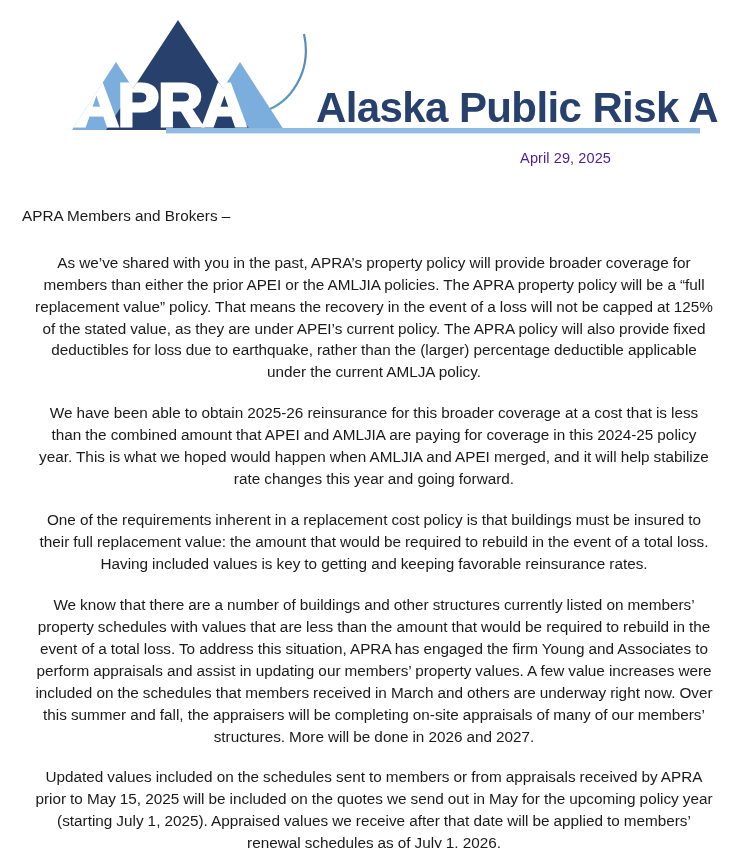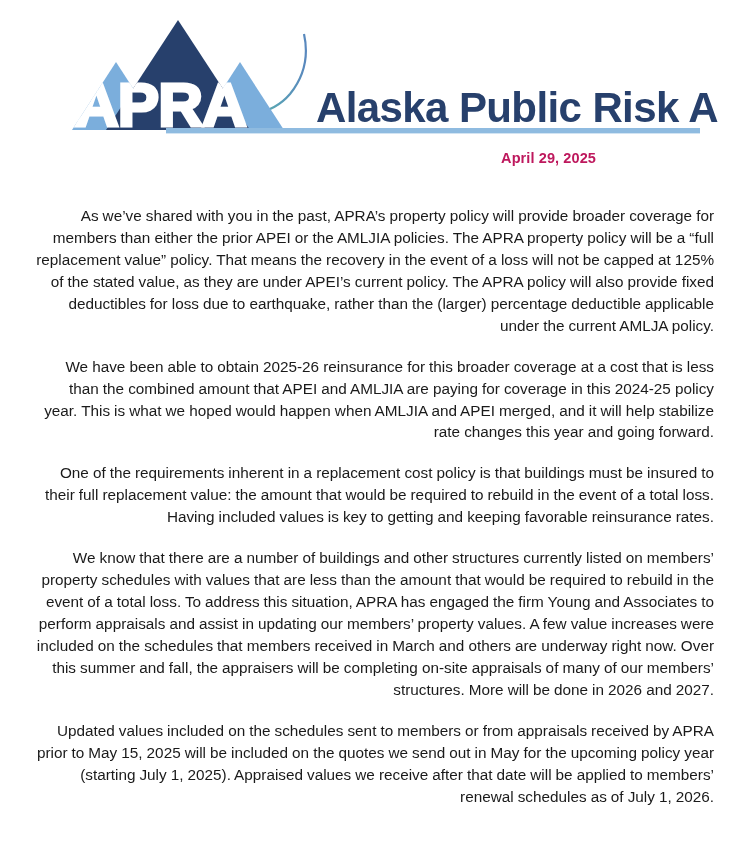--- a/index.html
+++ b/index.html
@@ -36,27 +36,26 @@
     position: absolute;
     left: 28px;
     top: 8px;
     width: 690px;
     height: 132px;
     display: block;
   }
 
   .date-line {
     position: absolute;
-    right: 136px;
+    right: 121px;
     top: 150px;
     font-size: 14.5px;
     letter-spacing: 0.1px;
-    color: #be185d;
+    color: #4c1d95;
     white-space: nowrap;
-    font-weight: bold;
   }
 
   
   .letter-body {
     position: absolute;
     left: 22px;
     top: 205px;
     width: 692px;
   }
 
@@ -65,21 +64,21 @@
     line-height: 1.42;
     margin: 0 0 25px 0;
     color: #1a1a1a;
   }
 
   .para {
     font-size: 15.3px;
     line-height: 1.435;
     margin: 0 0 19px 12px;
     color: #1a1a1a;
-    text-align: right;
+    text-align: center;
     word-spacing: -0.2px;
   }
   .para:last-child { margin-bottom: 0; }
 </style>
 </head>
 <body>
 
 <div class="page">
 
   <div class="letterhead">
@@ -145,20 +144,21 @@
       <rect x="138" y="120" width="534" height="5.4" fill="#8FBBE0"></rect>
 
       <text x="288" y="114" font-family="'Liberation Sans', sans-serif" font-size="42" font-weight="700" letter-spacing="-0.6" fill="#27406C">Alaska Public Risk Alliance</text>
     </svg>
 
     <div class="date-line">April 29, 2025</div>
   </div>
 
   <div class="letter-body">
 
+    <p class="salutation">APRA Members and Brokers –</p>
 
     <p class="para">As we’ve shared with you in the past, APRA’s property policy will provide broader coverage for members than either the prior APEI or the AMLJIA policies.  The APRA property policy will be a “full replacement value” policy. That means the recovery in the event of a loss will not be capped at 125% of the stated value, as they are under APEI’s current policy.  The APRA policy will also provide fixed deductibles for loss due to earthquake, rather than the (larger) percentage deductible applicable under the current AMLJA policy.</p>
 
     <p class="para">We have been able to obtain 2025-26 reinsurance for this broader coverage at a cost that is less than the combined amount that APEI and AMLJIA are paying for coverage in this 2024-25 policy year. This is what we hoped would happen when AMLJIA and APEI merged, and it will help stabilize rate changes this year and going forward.</p>
 
     <p class="para">One of the requirements inherent in a replacement cost policy is that buildings must be insured to their full replacement value: the amount that would be required to rebuild in the event of a total loss. Having included values is key to getting and keeping favorable reinsurance rates.</p>
 
     <p class="para">We know that there are a number of buildings and other structures currently listed on members’ property schedules with values that are less than the amount that would be required to rebuild in the event of a total loss.  To address this situation, APRA has engaged the firm Young and Associates to perform appraisals and assist in updating our members’ property values.  A few value increases were included on the schedules that members received in March and others are underway right now. Over this summer and fall, the appraisers will be completing on-site appraisals of many of our members’ structures.  More will be done in 2026 and 2027.</p>
 
     <p class="para">Updated values included on the schedules sent to members or from appraisals received by APRA prior to May 15, 2025 will be included on the quotes we send out in May for the upcoming policy year (starting July 1, 2025).  Appraised values we receive after that date will be applied to members’ renewal schedules as of July 1, 2026.</p>

